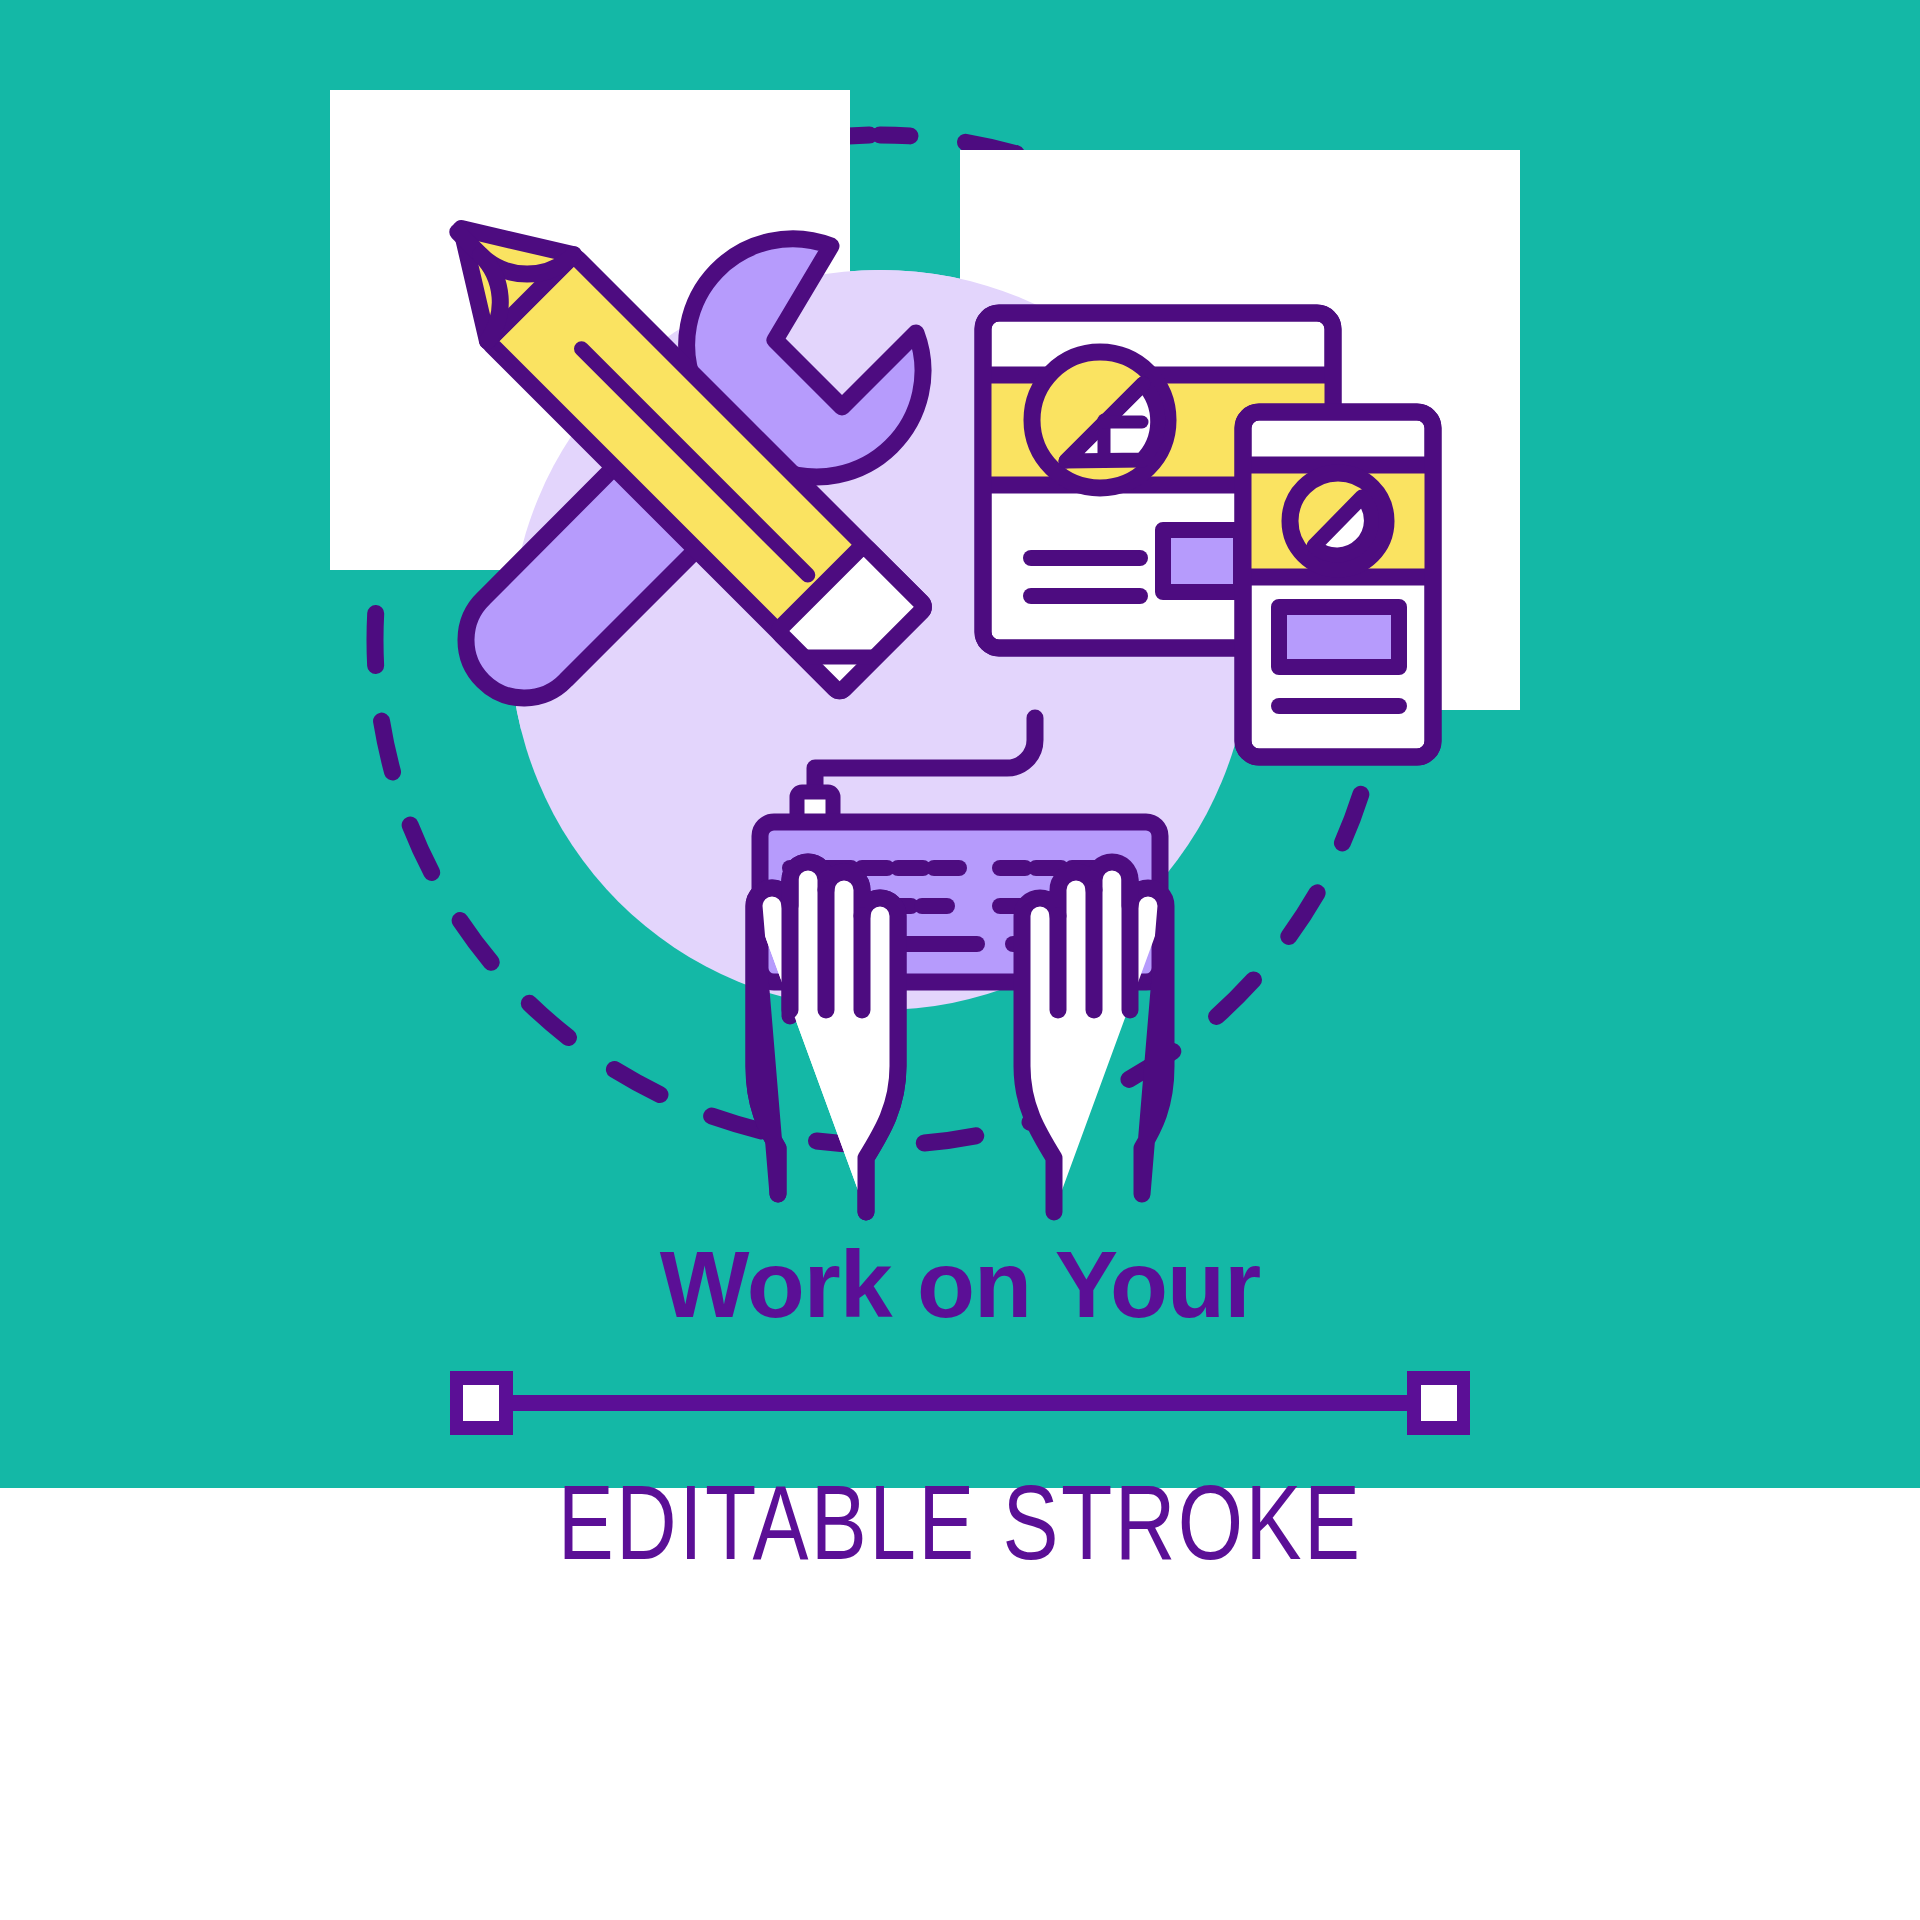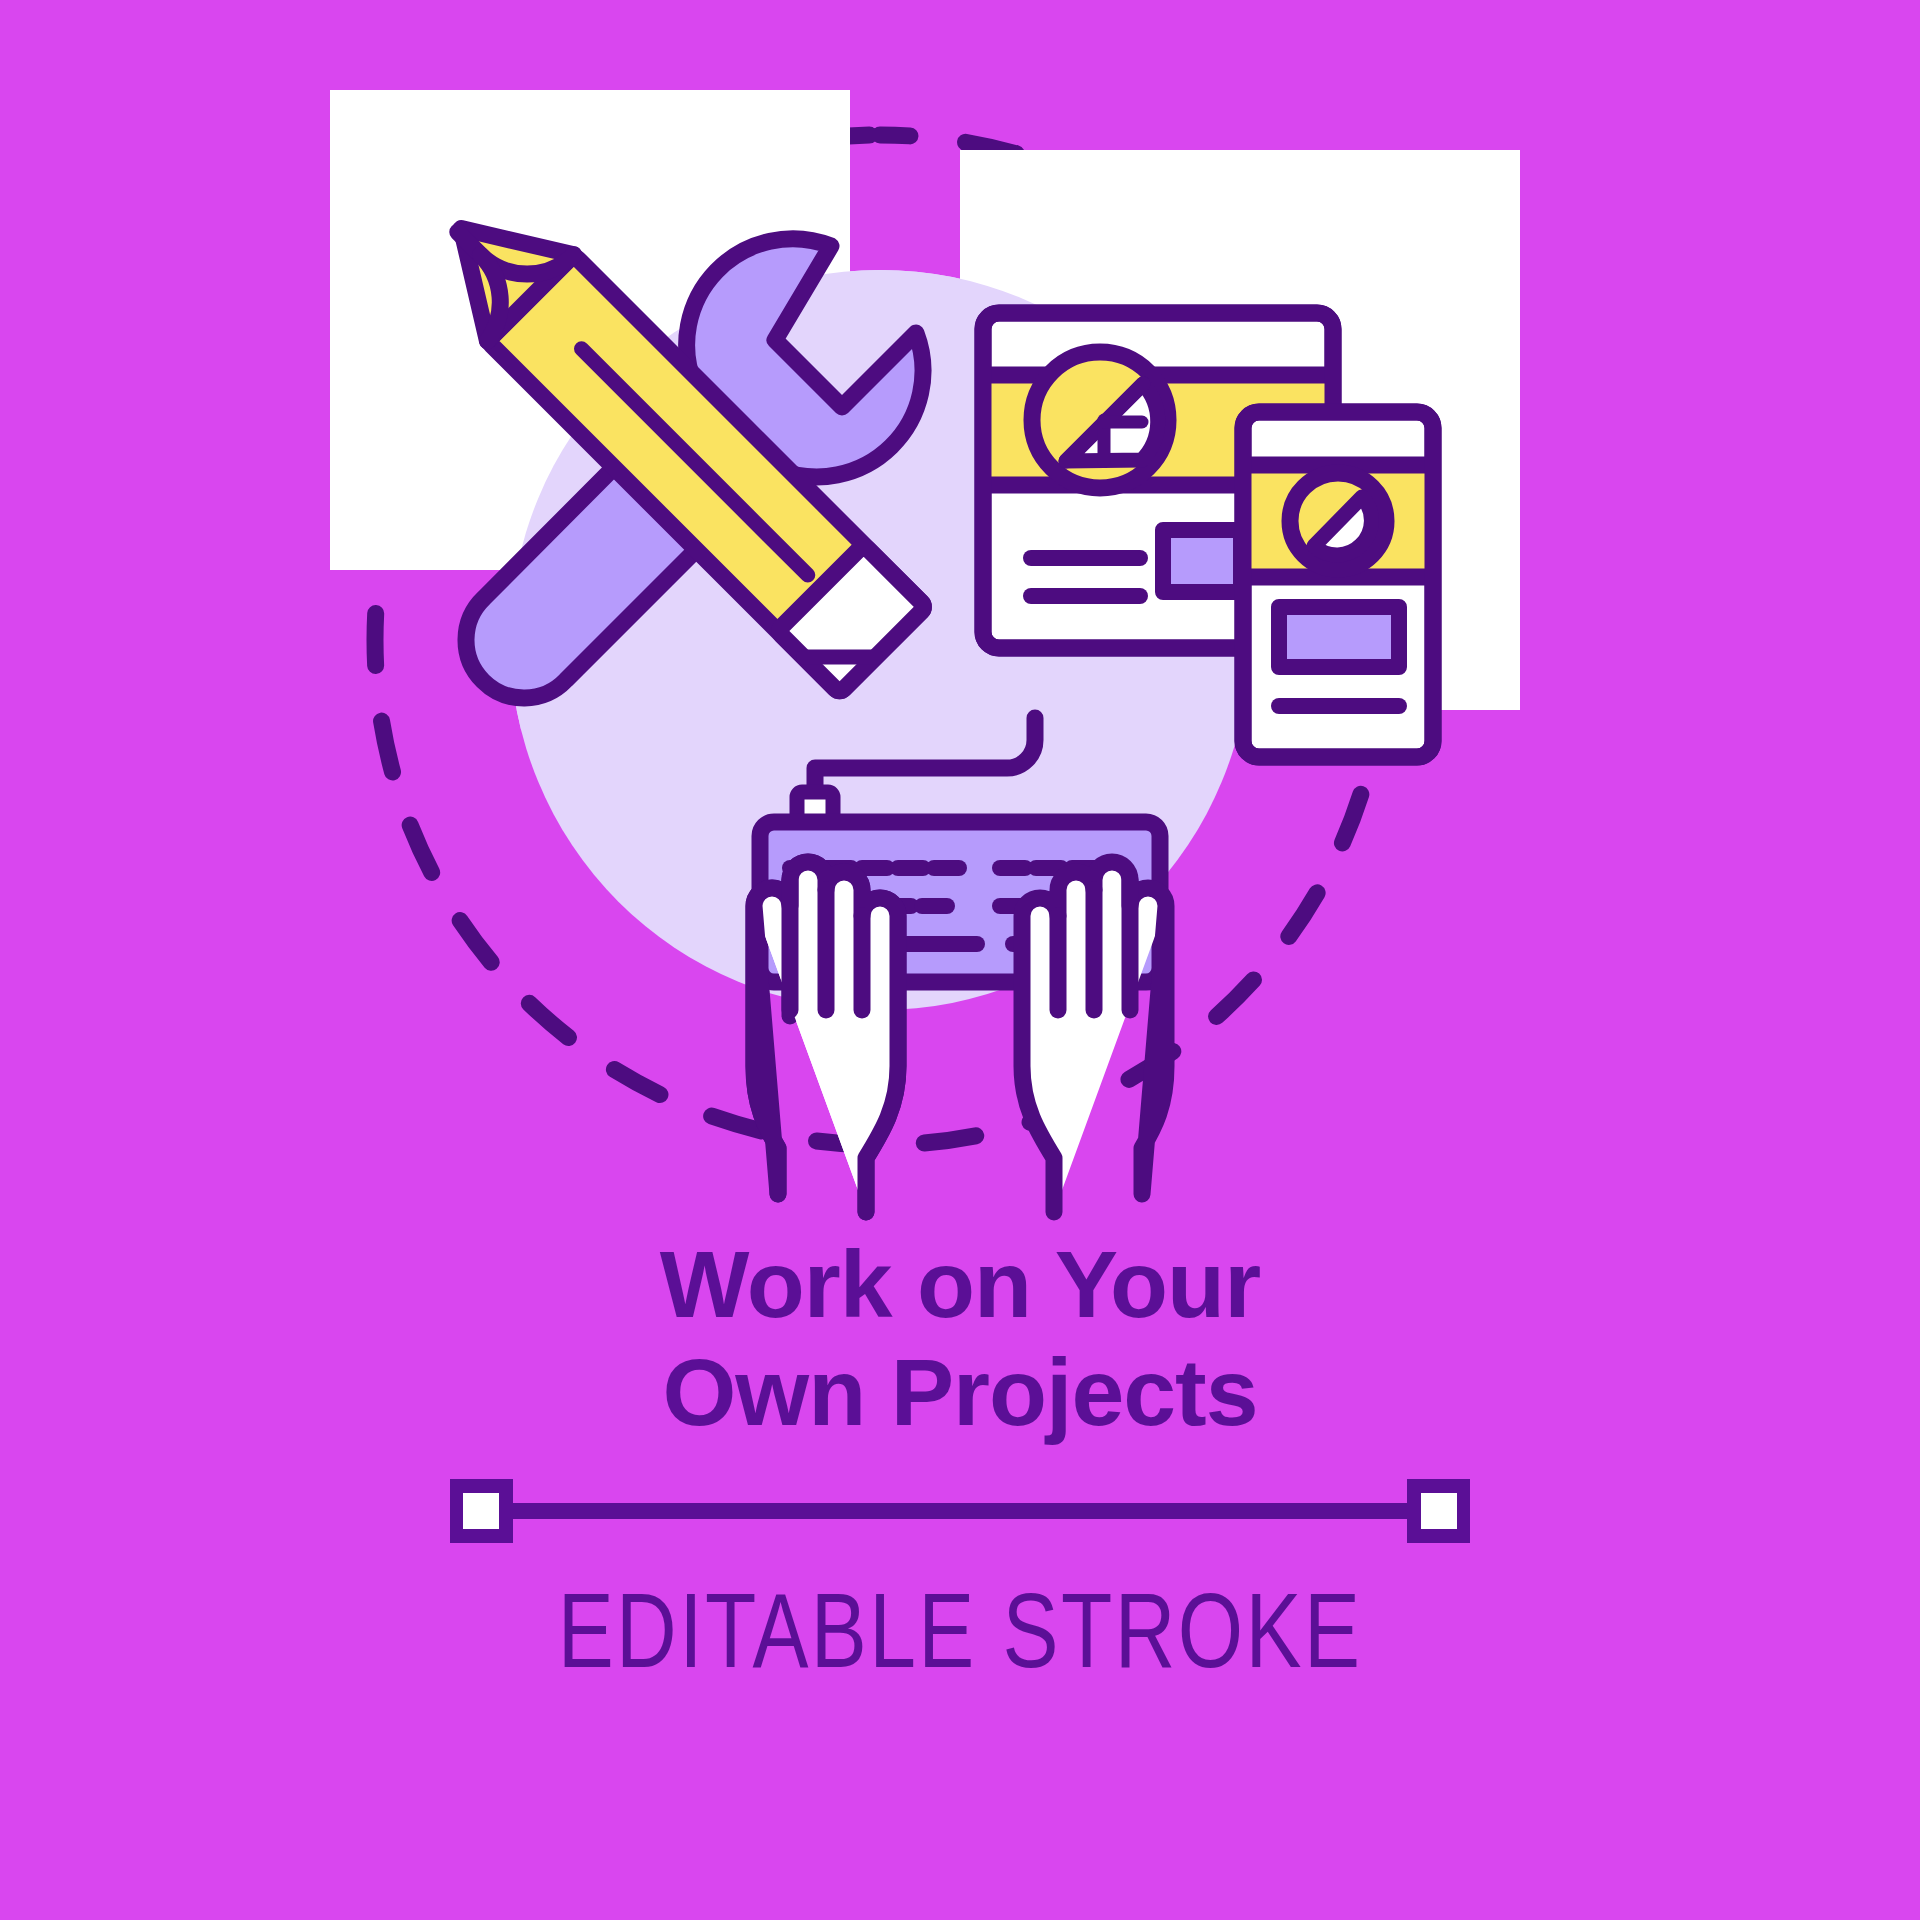--- a/index.html
+++ b/index.html
@@ -10,22 +10,22 @@
   }
   body {
     width: 1920px;
     height: 1920px;
     font-family: "Liberation Sans", sans-serif;
     overflow: hidden;
   }
   #page {
     position: relative;
     width: 1920px;
-    height: 1920px;
-    background: #d946ef;
+    height: 1488px;
+    background: #14b8a6;
     display: flex;
     flex-direction: column;
     align-items: center;
   }
   .illustration {
     position: relative;
     width: 1920px;
     height: 1230px;
   }
   .illustration svg {
@@ -245,21 +245,20 @@
           <path d="M 826 890 l 0 120"></path>
           <path d="M 862 916 l 0 94"></path>
         </g>
       </g>
 
     </svg>
   </div>
 
   <div class="caption-block">
     <div class="caption-line">Work on Your</div>
-    <div class="caption-line">Own Projects</div>
 
     <div class="divider-wrap">
       <svg width="1020" height="70" viewBox="0 0 1020 70">
         <line x1="28" y1="35" x2="992" y2="35" stroke="#5B0F96" stroke-width="16"></line>
         <rect x="6" y="10" width="50" height="50" fill="#FFFFFF" stroke="#5B0F96" stroke-width="14"></rect>
         <rect x="964" y="10" width="50" height="50" fill="#FFFFFF" stroke="#5B0F96" stroke-width="14"></rect>
       </svg>
     </div>
 
     <div class="stroke-label">EDITABLE STROKE</div>

